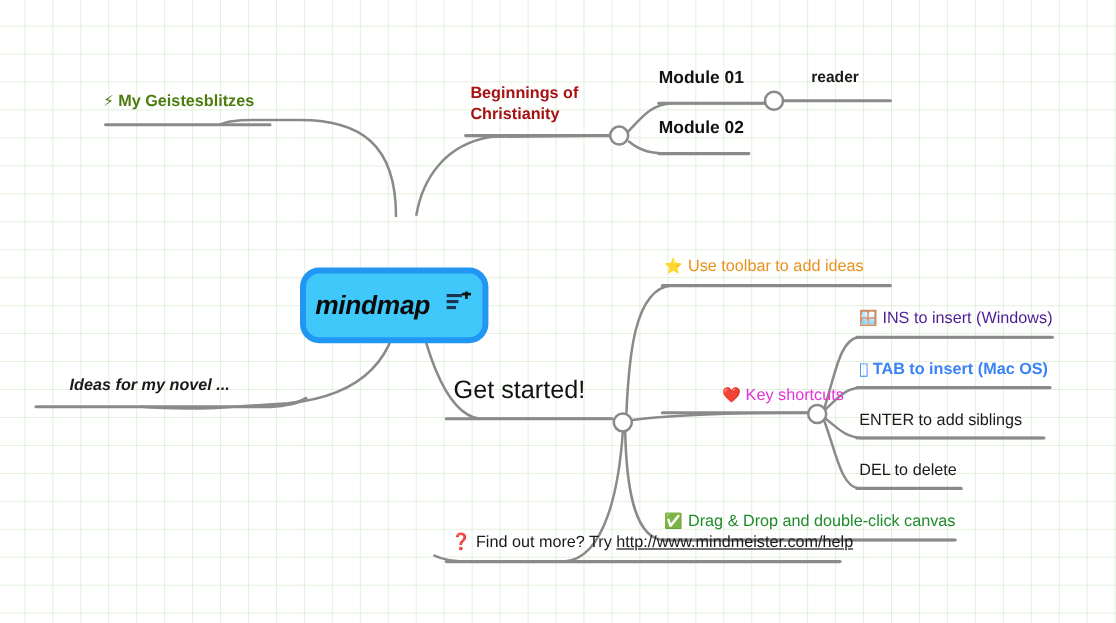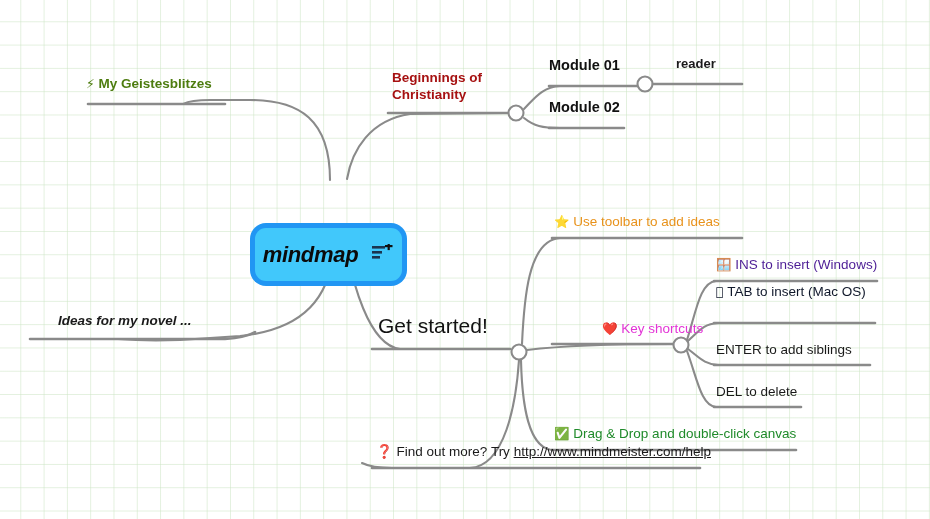--- a/index.html
+++ b/index.html
@@ -46,21 +46,21 @@
   .mod02{left:549px;top:99px;font-size:14.5px;font-weight:bold;color:#111;}
   .reader{left:676px;top:57px;font-size:13px;font-weight:bold;color:#1a1a1a;}
   .getstarted{left:378px;top:314px;font-size:21px;font-weight:normal;color:#111;}
   .toolbar-lbl{left:554px;top:214px;font-size:13.5px;color:#e8921b;}
   .keyshort{left:554px;top:321px;font-size:13.5px;color:#e334d6;margin-left:48px;}
   .dragdrop{left:554px;top:426px;font-size:13.5px;color:#1f8a2a;}
   .findout{left:376px;top:444px;font-size:13.5px;color:#1a1a1a;}
   .findout .qm{color:#d81e1e;font-weight:bold;}
   .findout a{color:#1a1a1a;text-decoration:underline;margin-top:44px;}
   .ins{left:716px;top:257px;font-size:13.5px;color:#4c1d95;}
-  .tab{left:716px;top:284px;font-size:13.5px;color:#0f172a;}
+  .tab{left:716px;top:300px;font-size:13.5px;color:#3b82f6;font-weight:bold;}
   .enter{left:716px;top:342px;font-size:13.5px;color:#1a1a1a;}
   .del{left:716px;top:384px;font-size:13.5px;color:#1a1a1a;}
   .emj{font-family:"DejaVu Sans", sans-serif;font-size:12.5px;}
 </style>
 </head>
 <body>
 
 <div id="canvas"></div>
 
 <svg id="edges" viewBox="0 0 930 519">

